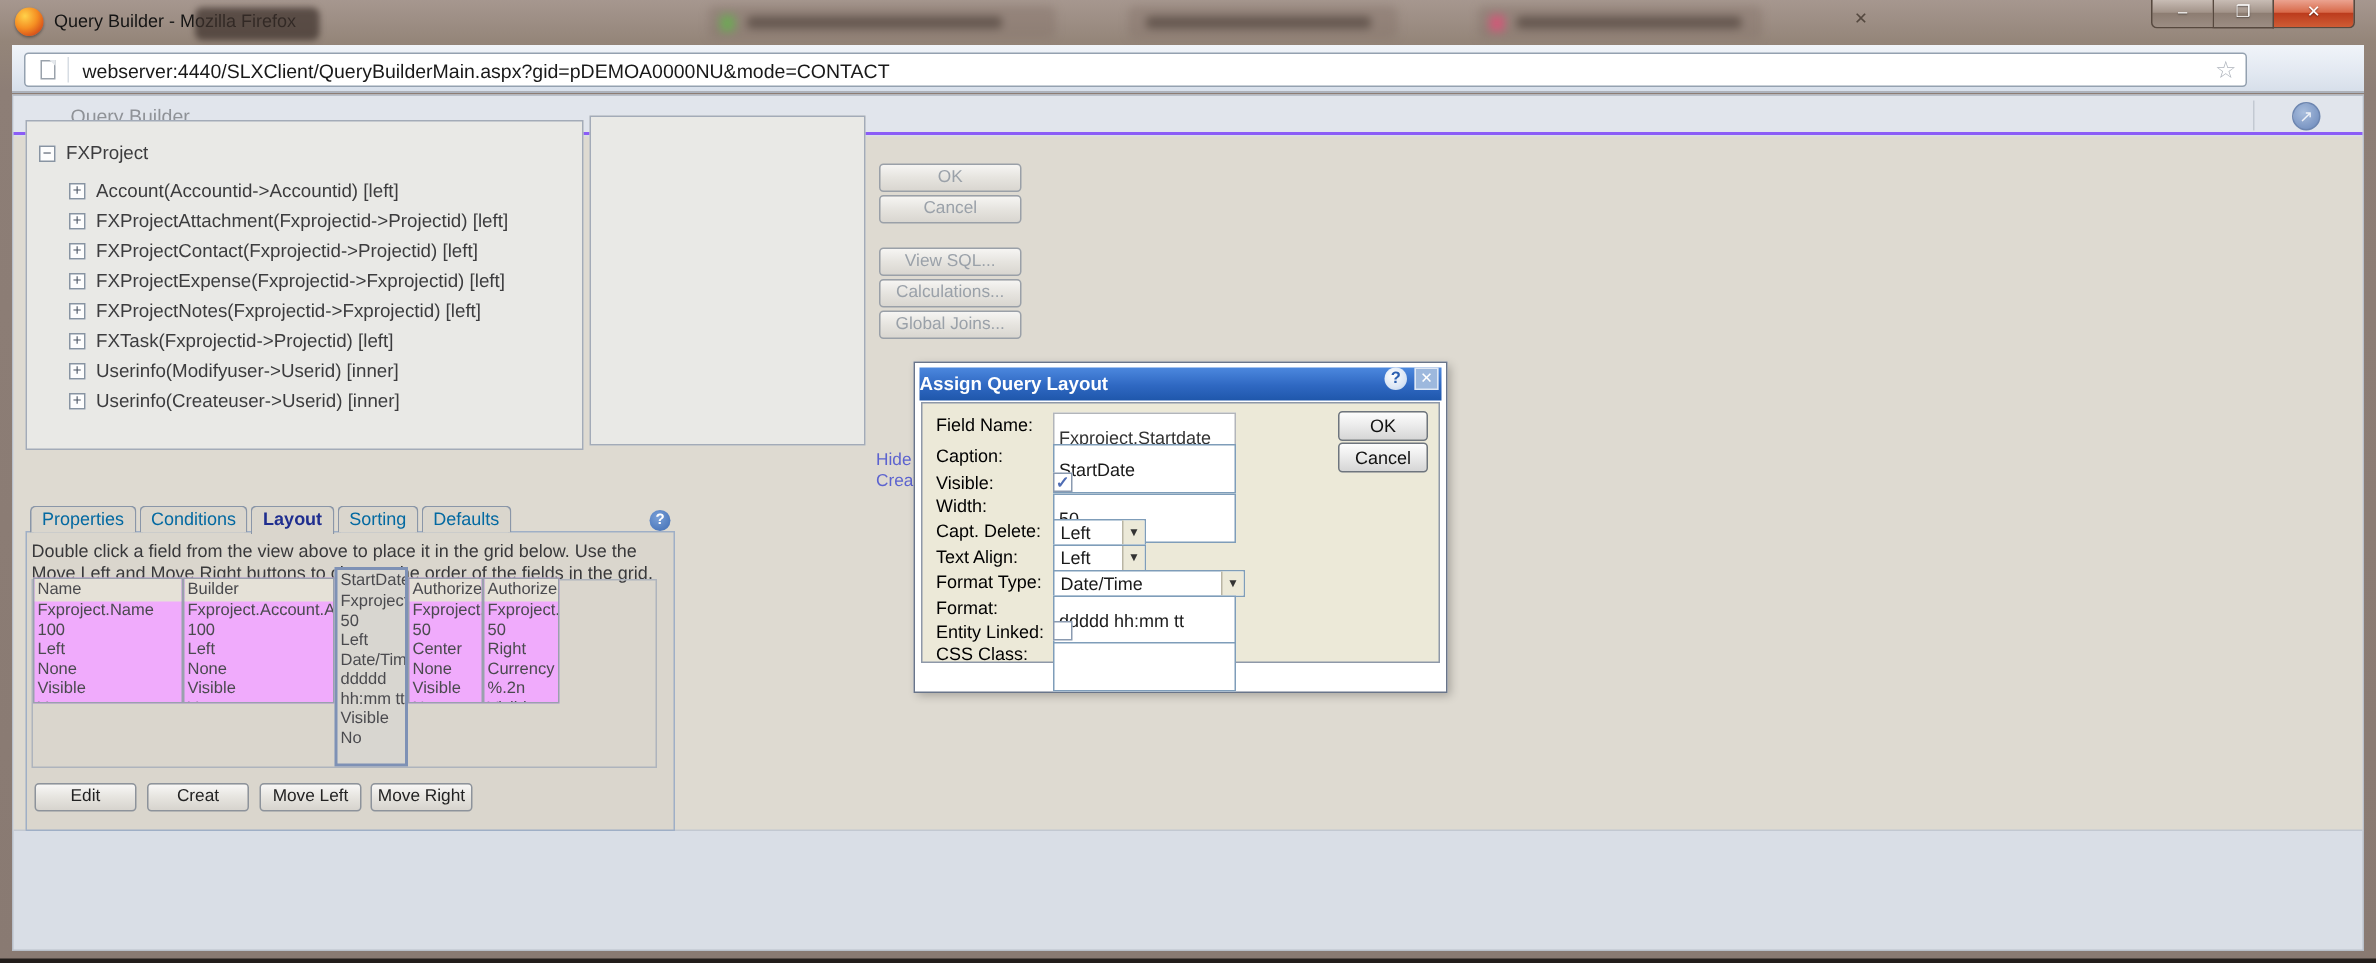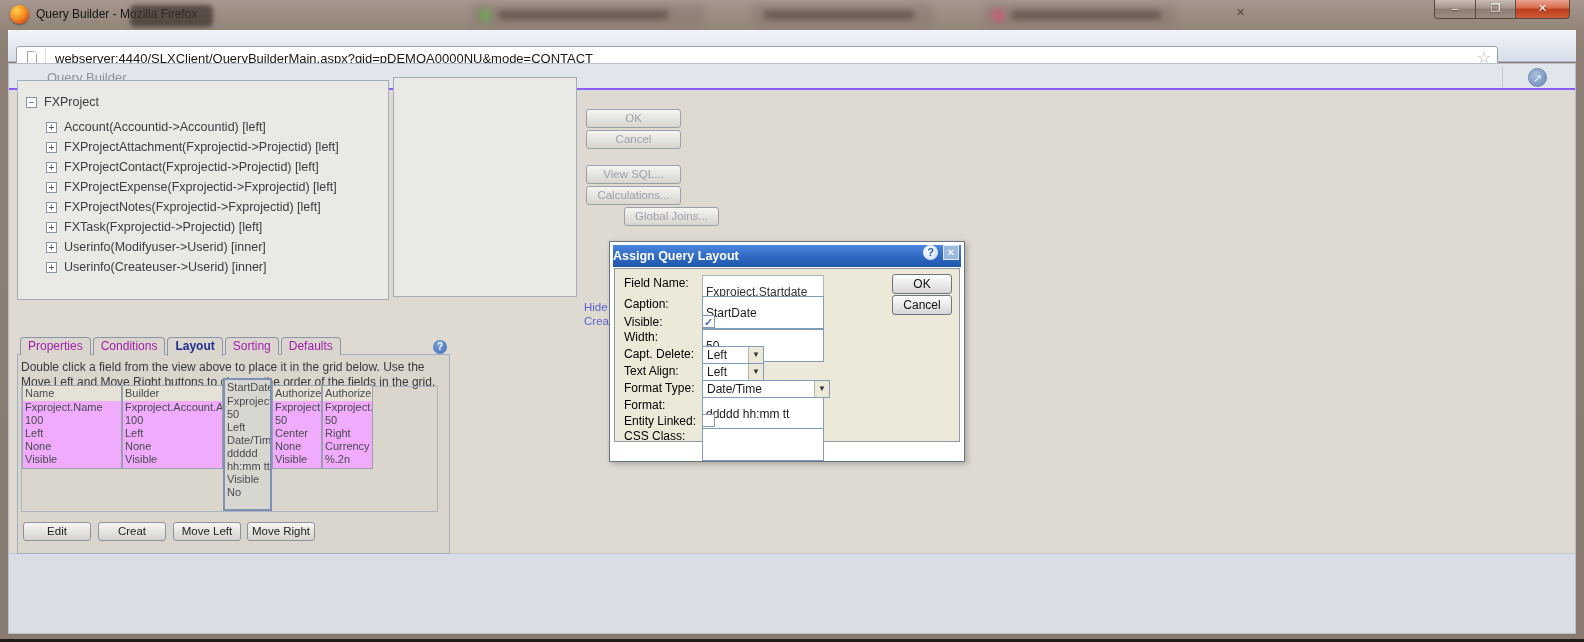--- a/index.html
+++ b/index.html
@@ -25,21 +25,21 @@
   .wbtn { height:19px; border:1px solid #57493f; border-top:none; color:#fff; font-size:11px; text-align:center;
     line-height:17px; background:linear-gradient(180deg,#c8bcb4 0,#a3948a 45%,#8d7d72 50%,#9c8d83 100%); text-shadow:0 1px 1px rgba(0,0,0,.5);}
   .wbtn.min { width:42px; border-radius:0 0 0 4px; }
   .wbtn.max { width:40px; border-left:none; }
   .wbtn.cls { width:54px; border-left:none; border-radius:0 0 4px 0;
     background:linear-gradient(180deg,#eba390 0,#d86a4a 45%,#bc3c1d 50%,#cf5c35 100%); }
 
   
   .navbar { position:absolute; left:8px; top:30px; width:1568px; height:32px;
     background:linear-gradient(180deg,#f0f4f9 0,#e2e8f1 60%,#d7dfea 100%); border-bottom:1px solid #aab3bf; }
-  .urlbar { position:absolute; left:8px; top:16px; width:1482px; height:23px; background:#fff;
+  .urlbar { position:absolute; left:8px; top:5px; width:1482px; height:23px; background:#fff;
     border:1px solid #94a1b0; border-radius:3px; }
   .favicon-btn { position:absolute; left:3px; top:2px; width:26px; height:17px; border-right:1px solid #d7dde4; }
   .pageglyph { position:absolute; left:7px; top:2px; width:10px; height:13px; background:#fff; border:1px solid #9aa2ab; }
   .pageglyph::after { content:""; position:absolute; right:-1px; top:-1px; border-style:solid; border-width:0 4px 4px 0;
     border-color:transparent #e4e8ec transparent transparent; }
   .urltext { position:absolute; left:38px; top:4px; font-size:13px; color:#191919; white-space:nowrap; }
   .starico { position:absolute; right:6px; top:1px; font-size:16px; color:#aeb4bc; }
 
   
   .page { position:absolute; left:8px; top:63px; width:1568px; height:571px; background:#d9dee6; border:1px solid #b9c0ca; }
@@ -65,21 +65,21 @@
 
   .actbtn { position:absolute; left:577px; width:95px; height:19px; border:1px solid #9aa0a8; border-radius:3px;
     background:linear-gradient(180deg,#f6f5f3 0,#e6e4df 50%,#d9d6d0 100%); font-size:11.5px; color:#9aa1a9;
     text-align:center; line-height:17px; }
   .hidelink { position:absolute; left:575px; top:236px; font-size:11.5px; color:#5c63cf; line-height:14px; }
 
   
   .tabpanel { position:absolute; left:8px; top:290px; width:433px; height:200px; background:#dad6cd; border:1px solid #9fafc6; }
   .tabsrow { position:absolute; left:11px; top:273px; display:flex; }
   .tab { height:18px; padding:0 7px; margin-right:2px; border:1px solid #8a96a8; border-bottom:none;
-    border-radius:4px 4px 0 0; background:#dad6cd; font-size:12px; color:#a21caf; line-height:17px; }
+    border-radius:4px 4px 0 0; background:#dad6cd; font-size:12px; color:#0369a1; line-height:17px; }
   .tab.active { font-weight:bold; color:#1f2e8f; height:19px; }
   .panelhelp { position:absolute; left:424px; top:276px; width:14px; height:14px; border-radius:50%;
     background:radial-gradient(circle at 40% 35%, #79a0d8 0%, #4a76ba 80%); color:#fff; font-size:10px; font-weight:bold;
     text-align:center; line-height:14px; }
   .instr { position:absolute; left:12px; top:296px; width:424px; font-size:12px; color:#39393b; line-height:15px; }
 
   .gridbox { position:absolute; left:12px; top:322px; width:417px; height:126px; border:1px solid #aeb4bd; }
   .gcol { position:absolute; top:321px; height:84px; background:#f0abfc; border:1px solid #99a1ad; overflow:hidden; }
   .gcol.sel { top:314px; height:133px; border:2px solid #7e91b5; background:#d8d6d0; }
   .gline { font-size:11px; color:#4a4a4e; line-height:13px; padding:0 2px; white-space:nowrap; }
@@ -204,21 +204,21 @@
           </div>
         </div>
     </div>
 
     <div class="panel fieldpanel"></div>
 
     <div class="actbtn" style="top:45px;">OK</div>
     <div class="actbtn" style="top:66px;">Cancel</div>
     <div class="actbtn" style="top:101px;">View SQL...</div>
     <div class="actbtn" style="top:122px;">Calculations...</div>
-    <div class="actbtn" style="top:143px;margin-left:38px;">Global Joins...</div>
+    <div class="actbtn" style="top:143px;">Global Joins...</div>
 
     <div class="hidelink">
       <div>Hide</div>
       <div>Creat</div>
     </div>
 
     <div class="tabpanel"></div>
     <div class="tabsrow">
         <span class="tab">Properties</span>
         <span class="tab">Conditions</span>

